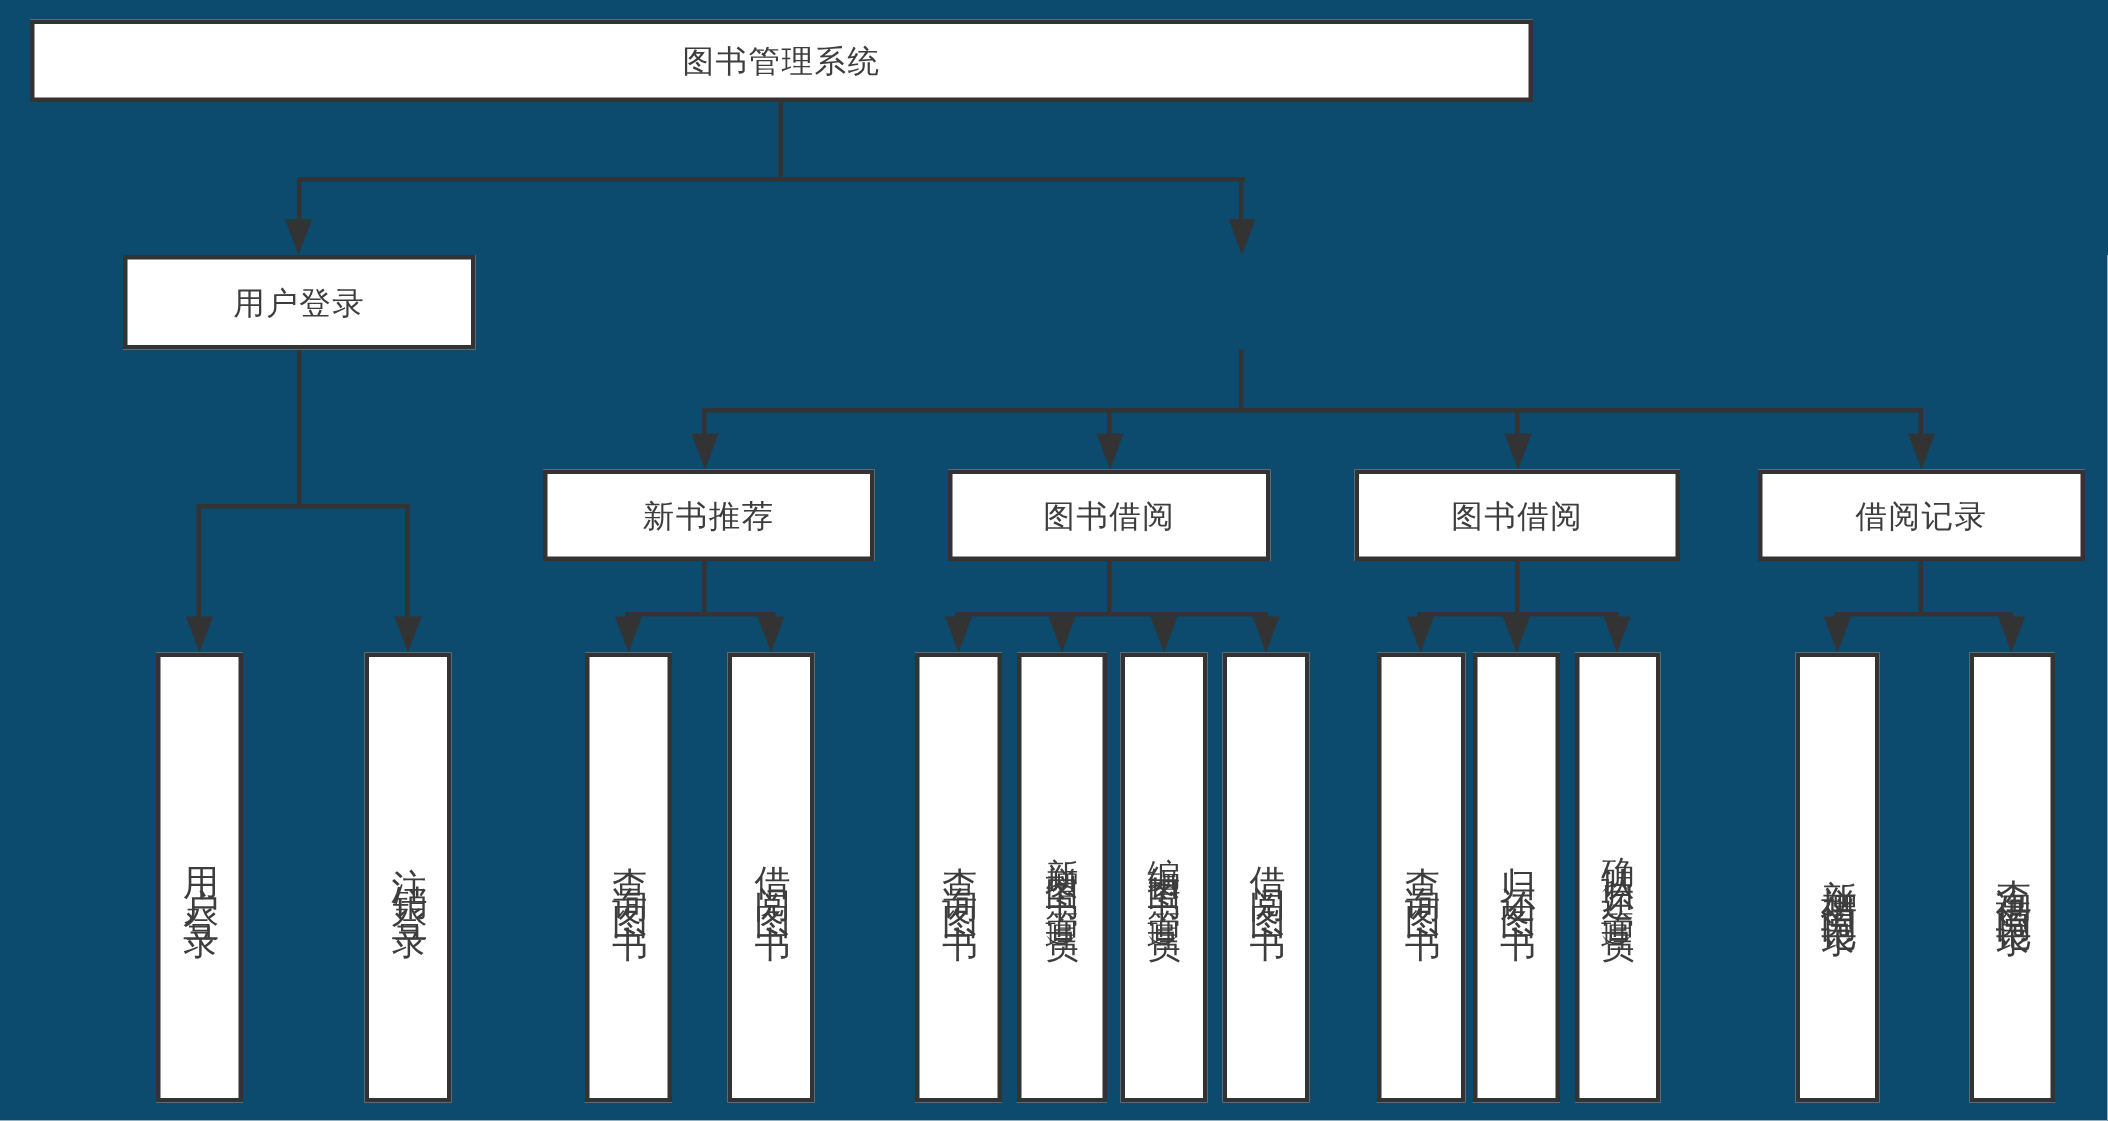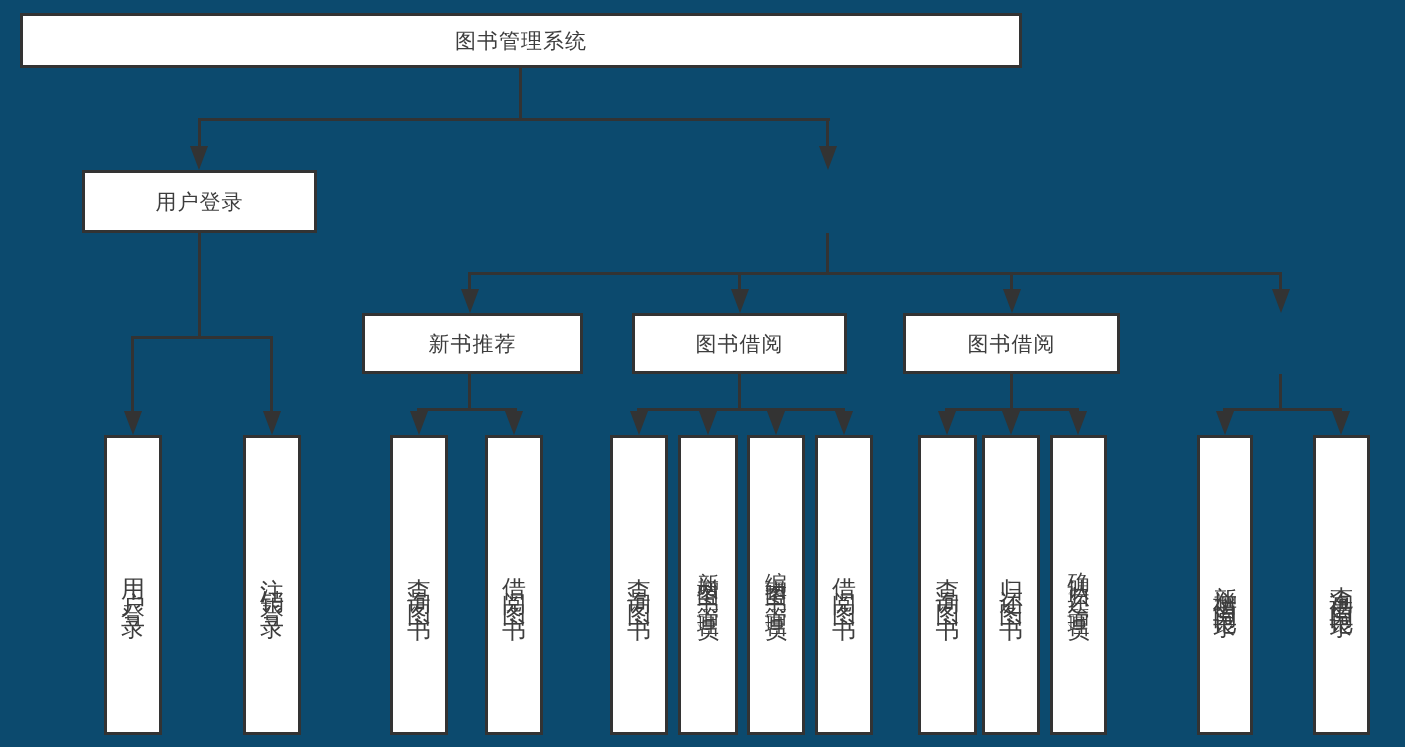--- a/index.html
+++ b/index.html
@@ -75,20 +75,23 @@
   </div>
 
   <div class="node" style="left:632px; top:313px; width:215px; height:61px;">
     <span>图书借阅</span>
   </div>
 
   <div class="node" style="left:903px; top:313px; width:217px; height:61px;">
     <span>图书借阅</span>
   </div>
 
+  <div class="node" style="left:1172px; top:313px; width:218px; height:61px;">
+    <span>借阅记录</span>
+  </div>
 
   <div class="node leaf" style="left:104px; top:435px; width:58px; height:300px;">
     <span class="vtext">用户登录</span>
   </div>
 
   <div class="node leaf" style="left:243px; top:435px; width:58px; height:300px;">
     <span class="vtext">注销登录</span>
   </div>
 
   <div class="node leaf" style="left:390px; top:435px; width:58px; height:300px;">

